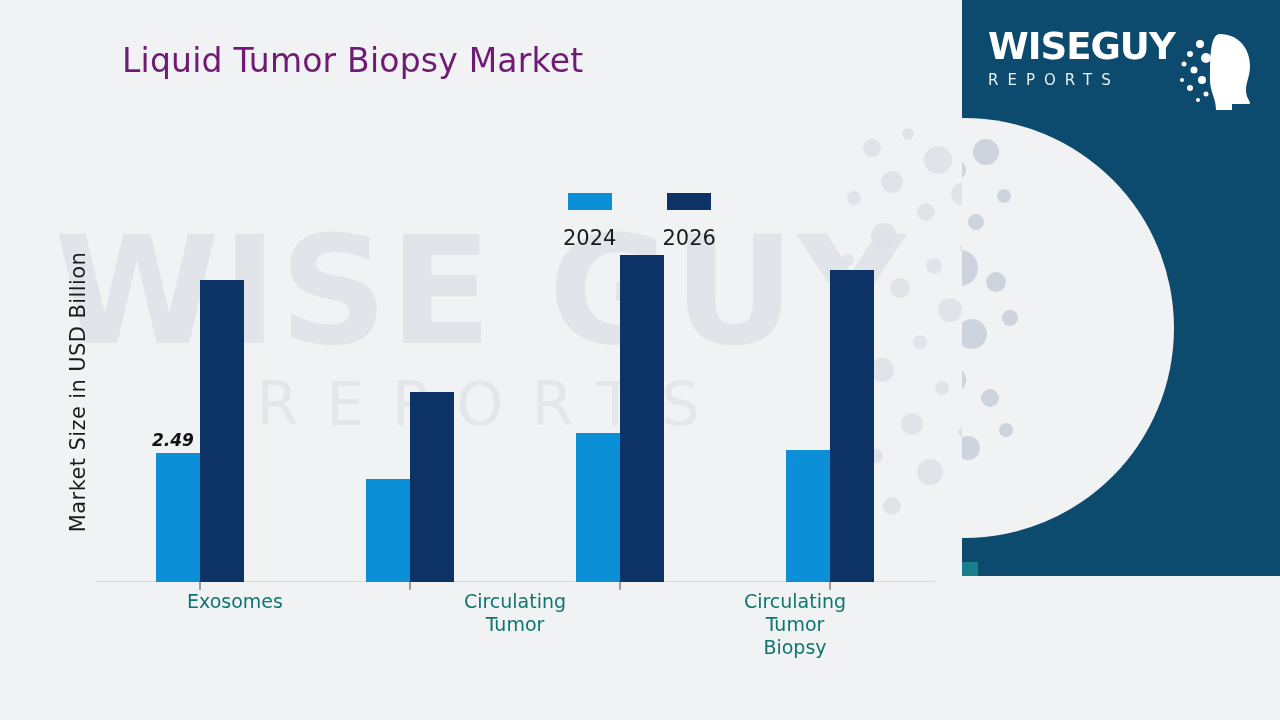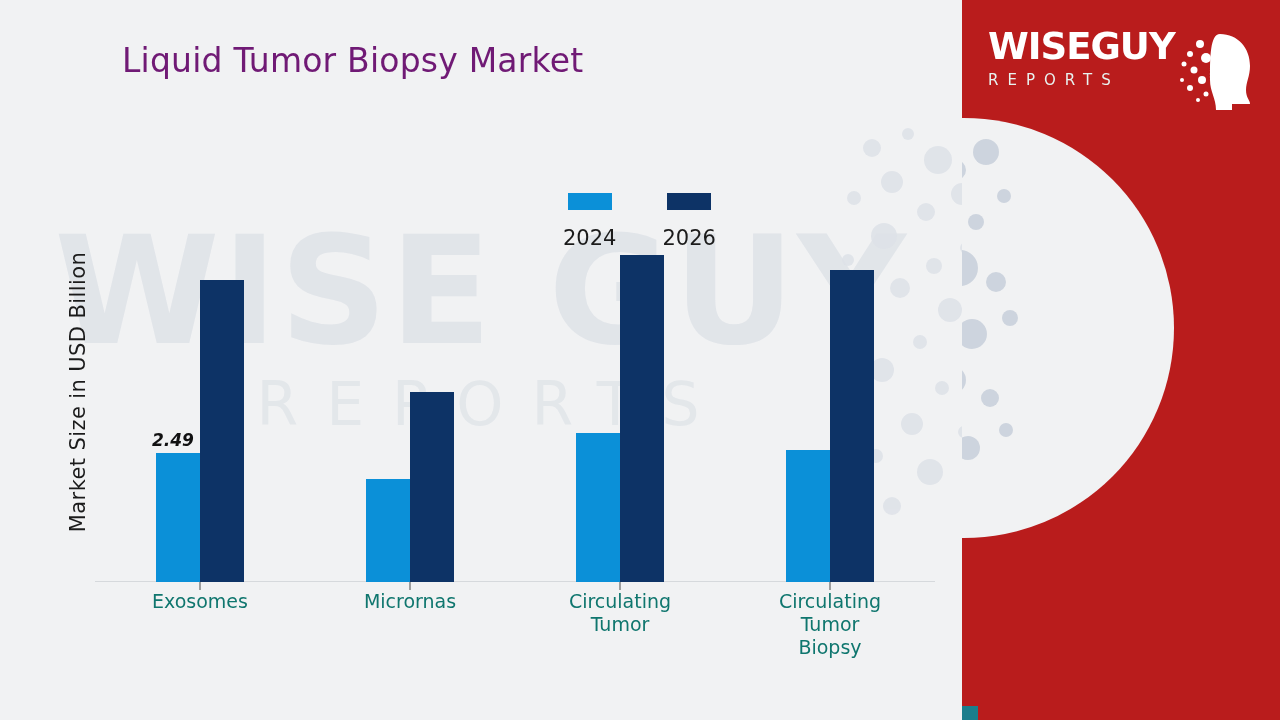--- a/index.html
+++ b/index.html
@@ -94,22 +94,22 @@
     position: absolute; left: 95px; top: 590px; width: 840px;
     display: flex;
   }
   .cat {
     flex: 1 1 0; text-align: center;
     font-size: 19px; color: #0f766e; line-height: 23px;
   }
 
   
   .right-panel {
-    position: absolute; left: 962px; top: 0; width: 318px; height: 720px;
-    background: #b91c1c; overflow: hidden;
+    position: absolute; left: 962px; top: 0; width: 318px; height: 576px;
+    background: #0c4a6e; overflow: hidden;
   }
   .right-panel .bg-circle {
     position: absolute; left: -208px; top: 118px;
     width: 420px; height: 420px; border-radius: 50%;
     background: #f1f2f3;
   }
   .right-panel .head-shape {
     position: absolute; left: -120px; top: 135px;
     width: 290px; height: 360px;
     background: #2d4e80;
@@ -227,23 +227,20 @@
             <span class="tick"></span>
           </div>
         </div>
     </div>
 
     <div class="cat-labels" id="cat-labels">
         <div class="cat">
           <div>Exosomes</div>
         </div>
         <div class="cat">
-          <div>Micrornas</div>
-        </div>
-        <div class="cat">
           <div>Circulating</div>
           <div>Tumor</div>
         </div>
         <div class="cat">
           <div>Circulating</div>
           <div>Tumor</div>
           <div>Biopsy</div>
         </div>
       </div>
   </div>

